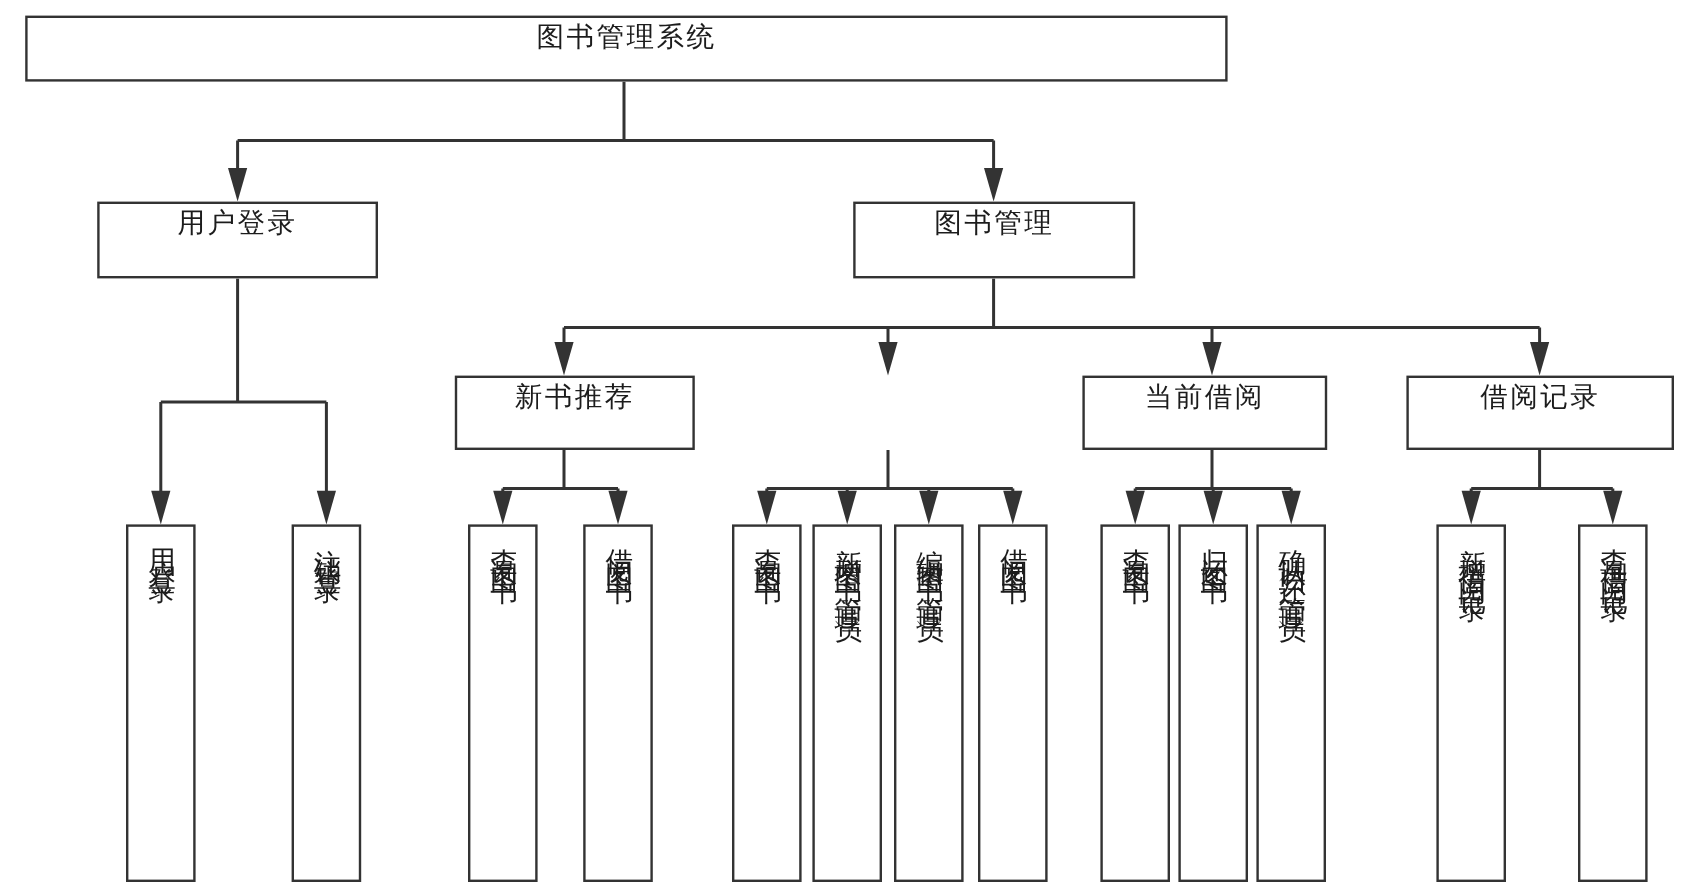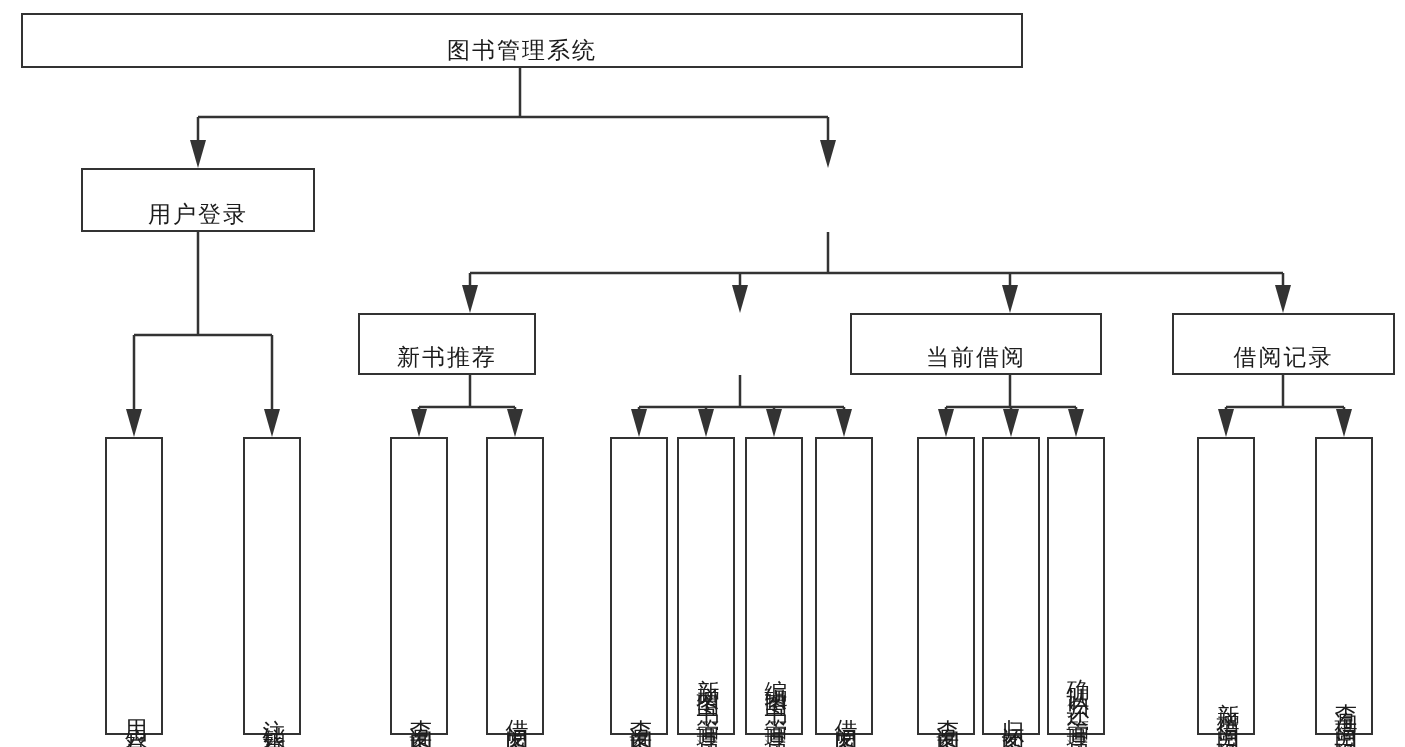--- a/index.html
+++ b/index.html
@@ -24,24 +24,23 @@
     width: 1405px;
     height: 747px;
     pointer-events: none;
   }
   .box {
     position: absolute;
     box-sizing: border-box;
     border: 2.5px solid #333333;
     background: #ffffff;
     display: flex;
-    align-items: flex-end;
+    align-items: flex-start;
     justify-content: center;
     color: #1c1c1c;
-    font-family: Liberation Mono, monospace;
   }
   .box.h span {
     font-size: 23px;
     letter-spacing: 2px;
     white-space: nowrap;
   }
   .box.leaf span {
     writing-mode: vertical-rl;
     text-orientation: mixed;
     font-size: 23px;
@@ -107,25 +106,28 @@
     </g>
   </svg>
 
   <div class="box h" style="left:21px; top:13px; width:1002px; height:55px;">
     <span>图书管理系统</span>
   </div>
 
   <div class="box h" style="left:81px; top:168px; width:234px; height:64px;">
     <span>用户登录</span>
   </div>
+  <div class="box h" style="left:711px; top:168px; width:235px; height:64px;">
+    <span>图书管理</span>
+  </div>
 
-  <div class="box h" style="left:358px; top:313px; width:178px; height:62px;">
+  <div class="box h" style="left:379px; top:313px; width:200px; height:62px;">
     <span>新书推荐</span>
   </div>
-  <div class="box h" style="left:850px; top:313px; width:252px; height:62px;">
+  <div class="box h" style="left:902px; top:313px; width:204px; height:62px;">
     <span>当前借阅</span>
   </div>
   <div class="box h" style="left:1172px; top:313px; width:223px; height:62px;">
     <span>借阅记录</span>
   </div>
 
   <div class="box leaf" style="left:105px; top:437px; width:58px; height:298px;">
     <span>用户登录</span>
   </div>
   <div class="box leaf" style="left:243px; top:437px; width:58px; height:298px;">

